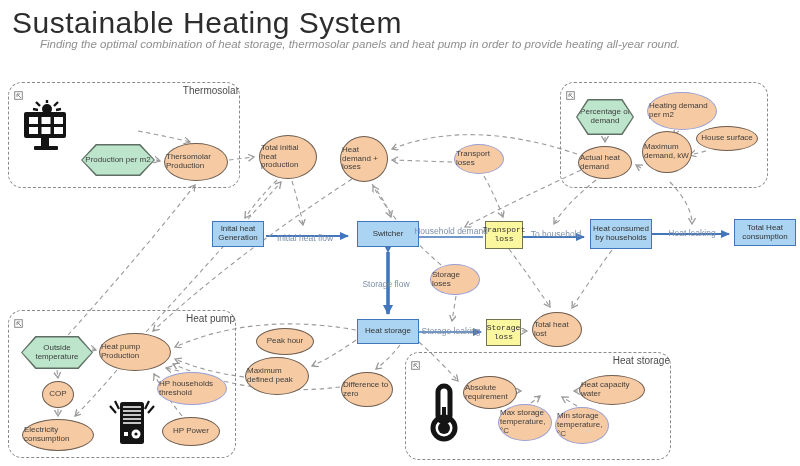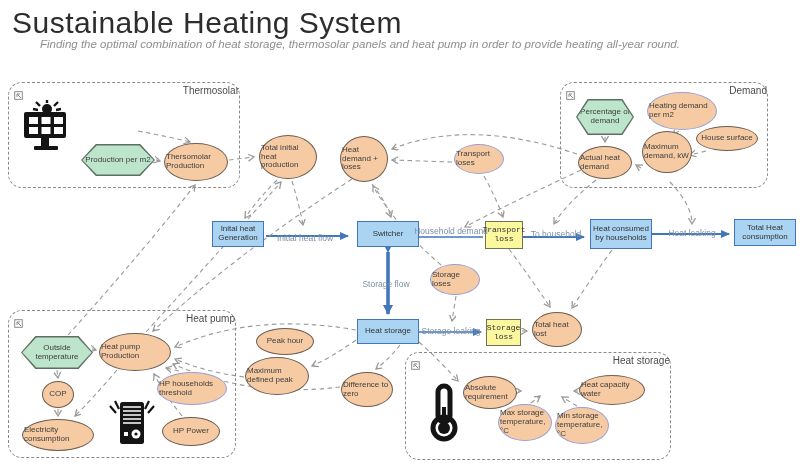--- a/index.html
+++ b/index.html
@@ -108,21 +108,20 @@
   <div class="cluster" style="left:8px;top:82px;width:232px;height:106px">
     <div class="cluster-label">Thermosolar</div>
     <div class="corner">
       <svg viewBox="0 0 9 9" width="9" height="9">
           <rect x="0.7" y="0.7" width="7.6" height="7.6" fill="none" stroke="#8a8a8a"></rect>
           <path d="M7,7 L3,3 M3,6 V3 H6" stroke="#8a8a8a" fill="none"></path>
         </svg>
     </div>
   </div>
   <div class="cluster" style="left:560px;top:82px;width:208px;height:106px">
-    <div class="cluster-label">Demand</div>
     <div class="corner">
       <svg viewBox="0 0 9 9" width="9" height="9">
           <rect x="0.7" y="0.7" width="7.6" height="7.6" fill="none" stroke="#8a8a8a"></rect>
           <path d="M7,7 L3,3 M3,6 V3 H6" stroke="#8a8a8a" fill="none"></path>
         </svg>
     </div>
   </div>
   <div class="cluster" style="left:8px;top:310px;width:228px;height:148px">
     <div class="cluster-label">Heat pump</div>
     <div class="corner">

